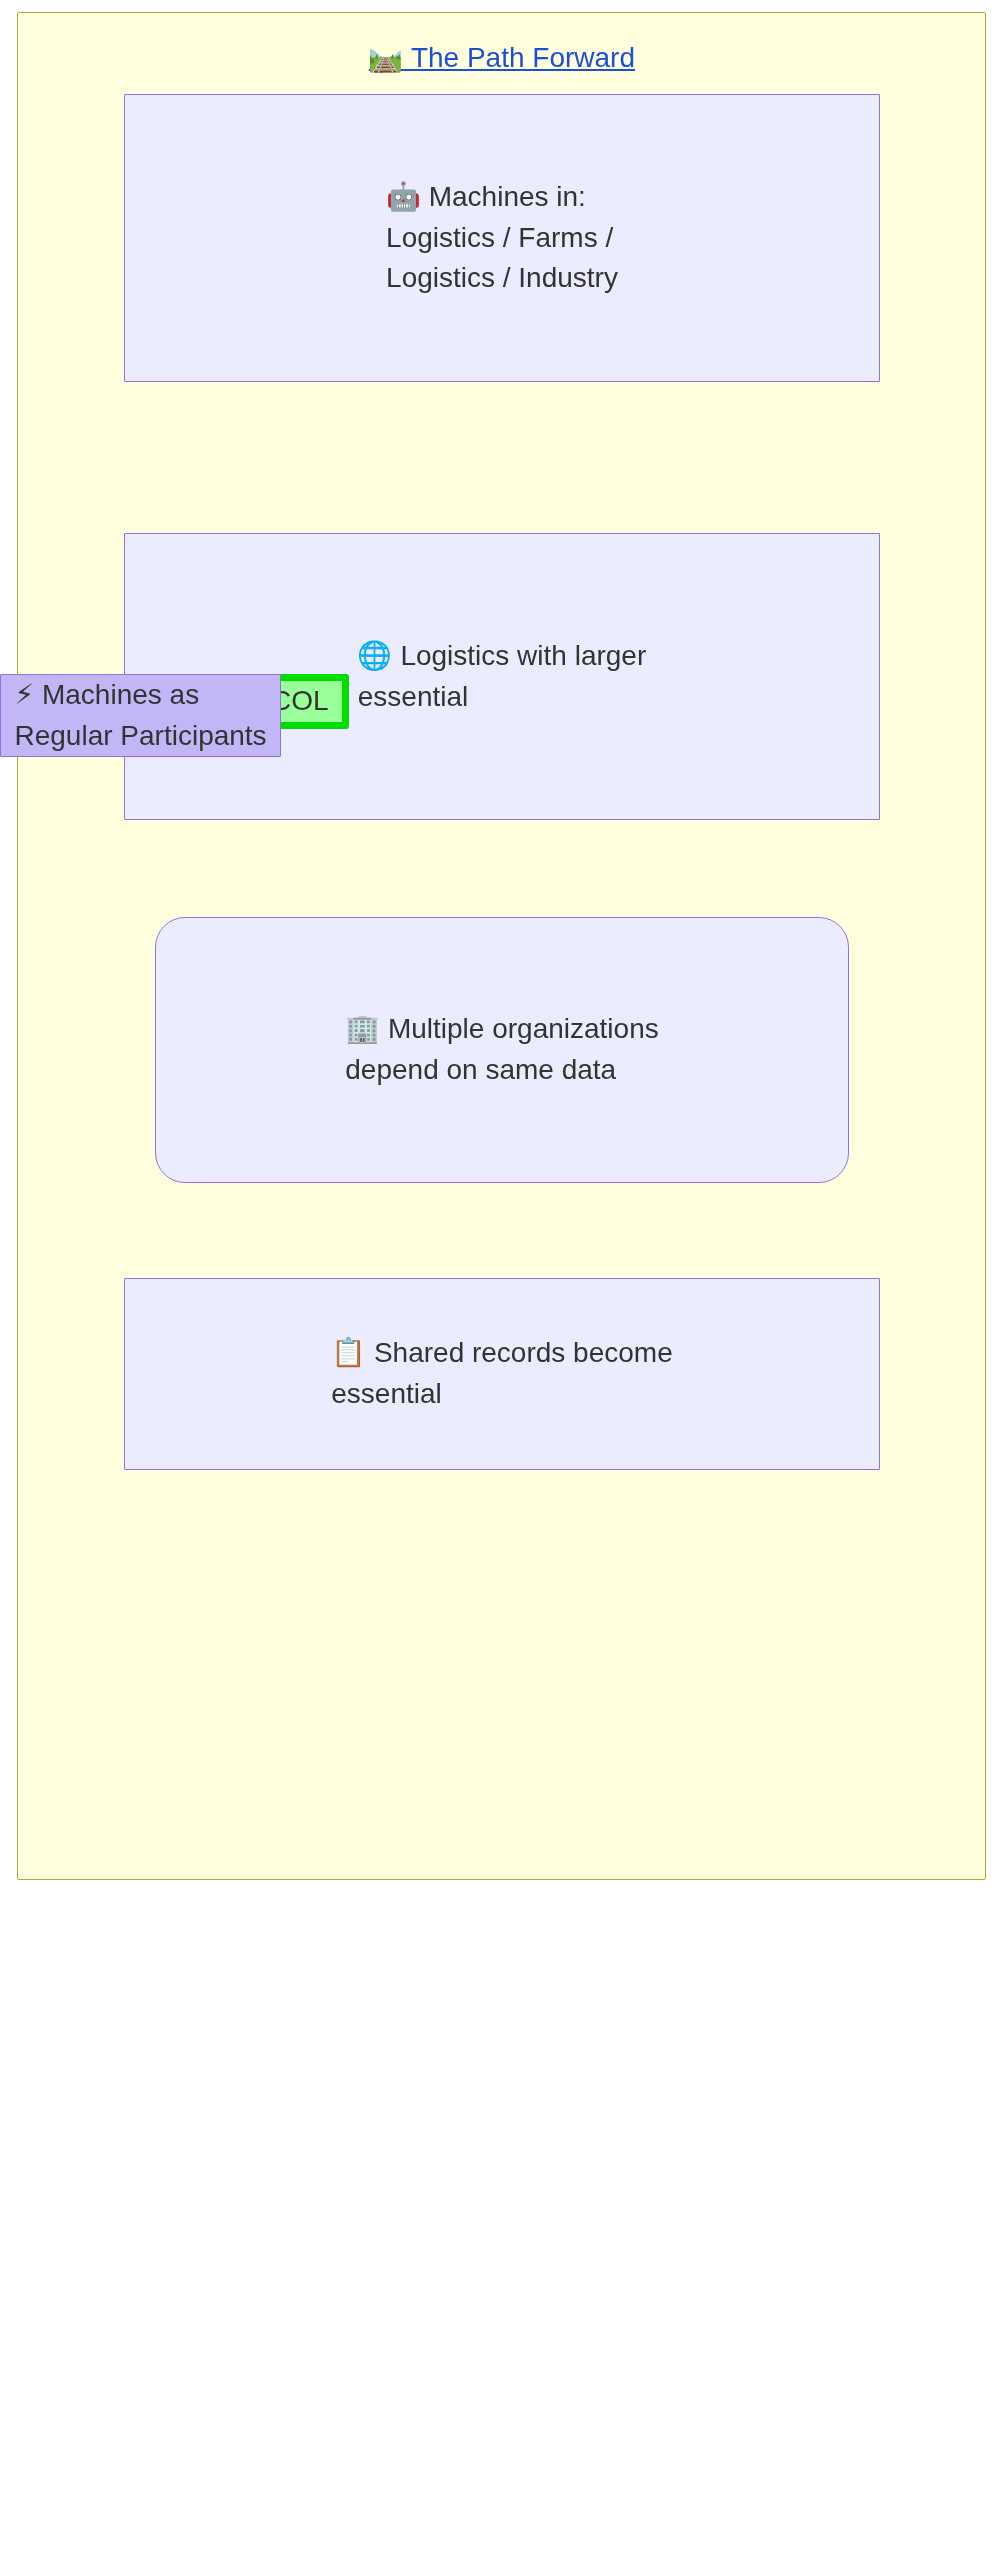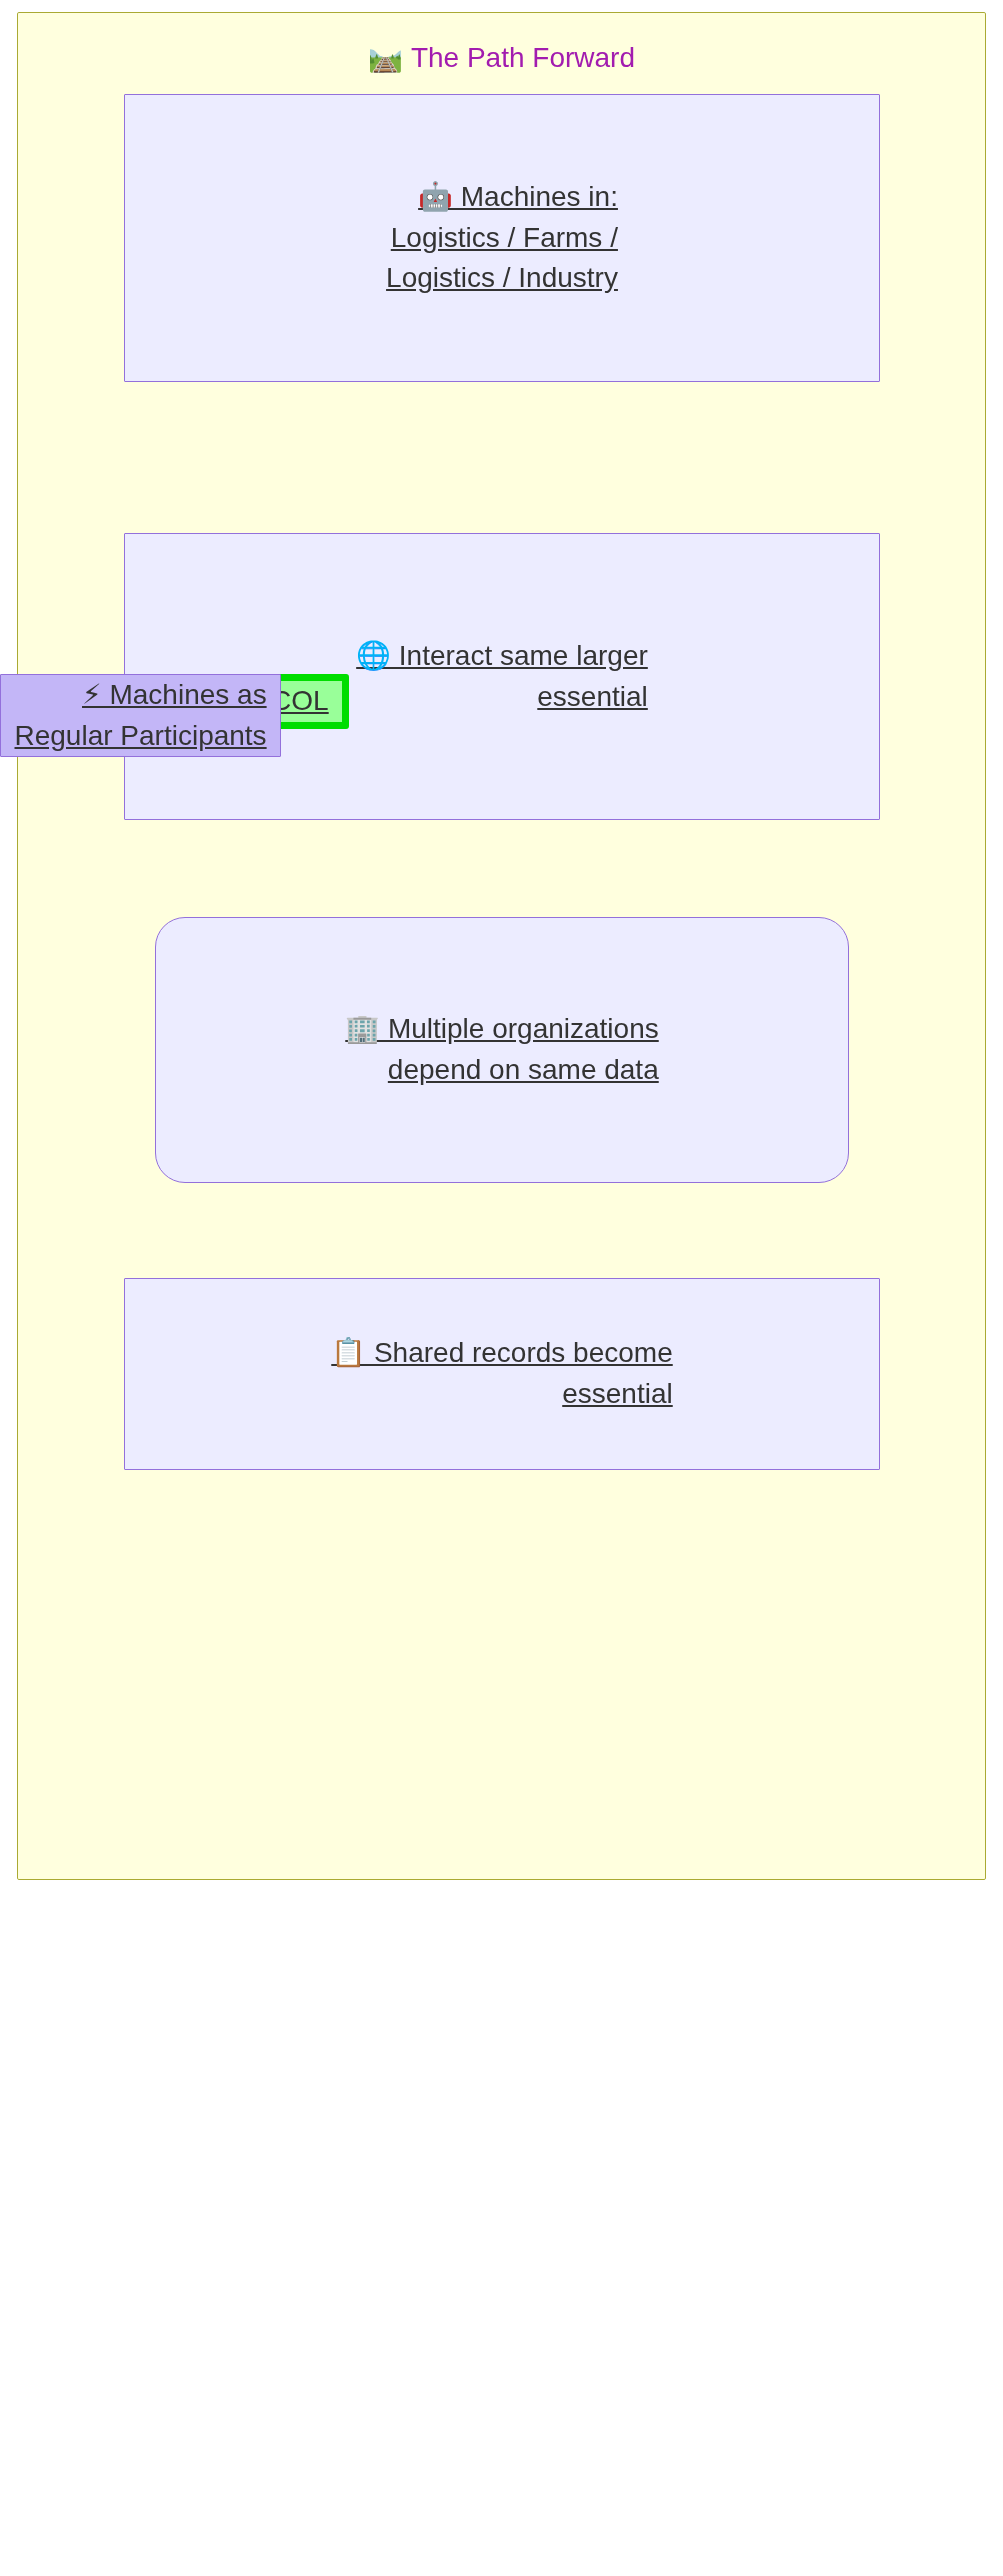--- a/index.html
+++ b/index.html
@@ -32,39 +32,39 @@
   }
 
   .subgraph-title {
     position: absolute;
     top: 27px;
     left: 0;
     width: 100%;
     text-align: center;
     font-size: 28px;
     line-height: 1.25;
-    color: #a21caf;
+    color: #1d4ed8;
     white-space: nowrap;
+    text-decoration: underline;
   }
 
   
   .node {
     position: absolute;
     display: flex;
     align-items: center;
     justify-content: center;
-    text-align: right;
+    text-align: left;
     color: #333333;
     font-size: 28px;
     line-height: 1.45;
     background: #ececff;
     border: 1.9px solid #9370db;
     border-radius: 1px;
     padding: 0 13.5px;
-    text-decoration: underline;
   }
 
   .node .label { display: block; }
 
   .node.highlight {
     background: #99ff99;
     border: 7.7px solid #00dd00;
     border-radius: 2.9px;
     color: #333333;
   }
@@ -129,21 +129,21 @@
   <div class="node" id="node-machines">
     <div>
       <span class="label">🤖 Machines in:</span>
       <span class="label">Logistics / Farms /</span>
       <span class="label">Logistics / Industry</span>
     </div>
   </div>
 
   <div class="node" id="node-networks">
     <div>
-      <span class="label">🌐 Interact same larger</span>
+      <span class="label">🌐 Logistics with larger</span>
       <span class="label">essential</span>
     </div>
   </div>
 
   <div class="node" id="node-orgs">
     <div>
       <span class="label">🏢 Multiple organizations</span>
       <span class="label">depend on same data</span>
     </div>
   </div>

